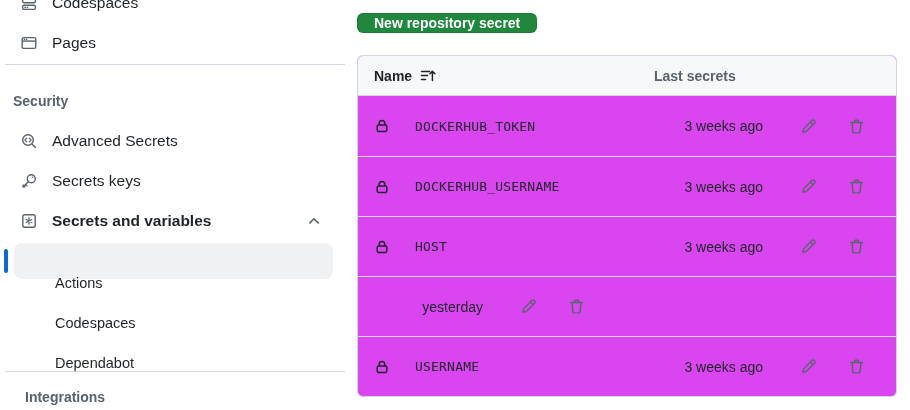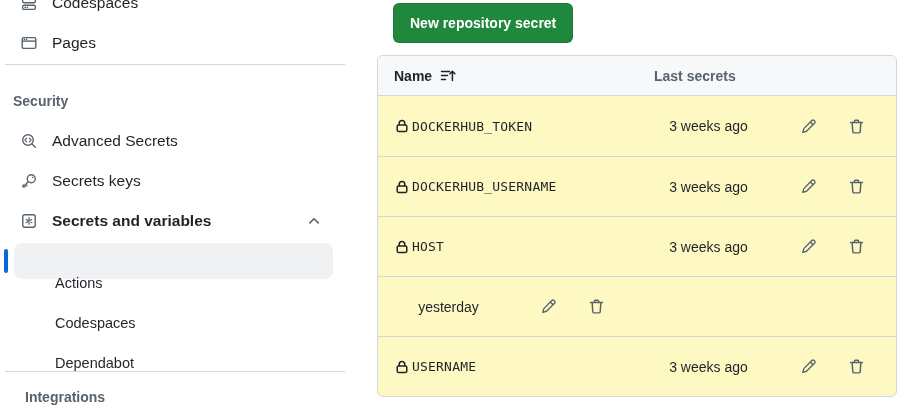--- a/index.html
+++ b/index.html
@@ -83,40 +83,38 @@
     width: 540px;
   }
   .header-row {
     height: 46px;
     display: flex;
     align-items: center;
     justify-content: space-between;
   }
   .page-title { font-size: 18px; font-weight: 700; color: #1f2328; }
   .green-btn {
-    height: 40px;
+    height: 20px;
     padding: 0 16px;
     background: #1f883d;
     color: #ffffff;
     font-family: "Liberation Sans", sans-serif;
     font-size: 14px;
     font-weight: 600;
     border: 1px solid rgba(27,31,36,0.15);
     border-radius: 6px;
     cursor: pointer;
-    margin-left: 36px;
   }
 
   .secrets-table {
     margin-top: 9px;
     border: 1px solid #d0d7de;
     border-radius: 6px;
     overflow: hidden;
-    background: #fef9c3;
-    margin-left: 20px;
+    background: #d946ef;
   }
   .t-head {
     height: 40px;
     background: #f6f8fa;
     border-bottom: 1px solid #d0d7de;
     display: flex;
     align-items: center;
     padding: 0 16px;
   }
   .name-h {
@@ -143,33 +141,33 @@
     height: 60px;
     display: flex;
     align-items: center;
     padding: 0 16px;
   }
   .t-row + .t-row { border-top: 1px solid #d0d7de; }
   .cell-name {
     flex: 1;
     display: flex;
     align-items: center;
-    gap: 2px;
+    gap: 25px;
   }
   .lock { color: #1f2328; flex: 0 0 16px; }
   .secret-name {
     font-family: "DejaVu Sans Mono", "Liberation Mono", monospace;
     font-size: 13px;
     color: #1f2328;
     letter-spacing: 0.2px;
   }
   .cell-updated {
     width: 130px;
     padding-right: 21px;
-    text-align: center;
+    text-align: right;
     font-size: 14px;
     color: #1f2328;
   }
   .cell-actions { width: 96px; display: flex; }
   .action-btn {
     width: 48px;
     height: 32px;
     display: flex;
     align-items: center;
     justify-content: center;

